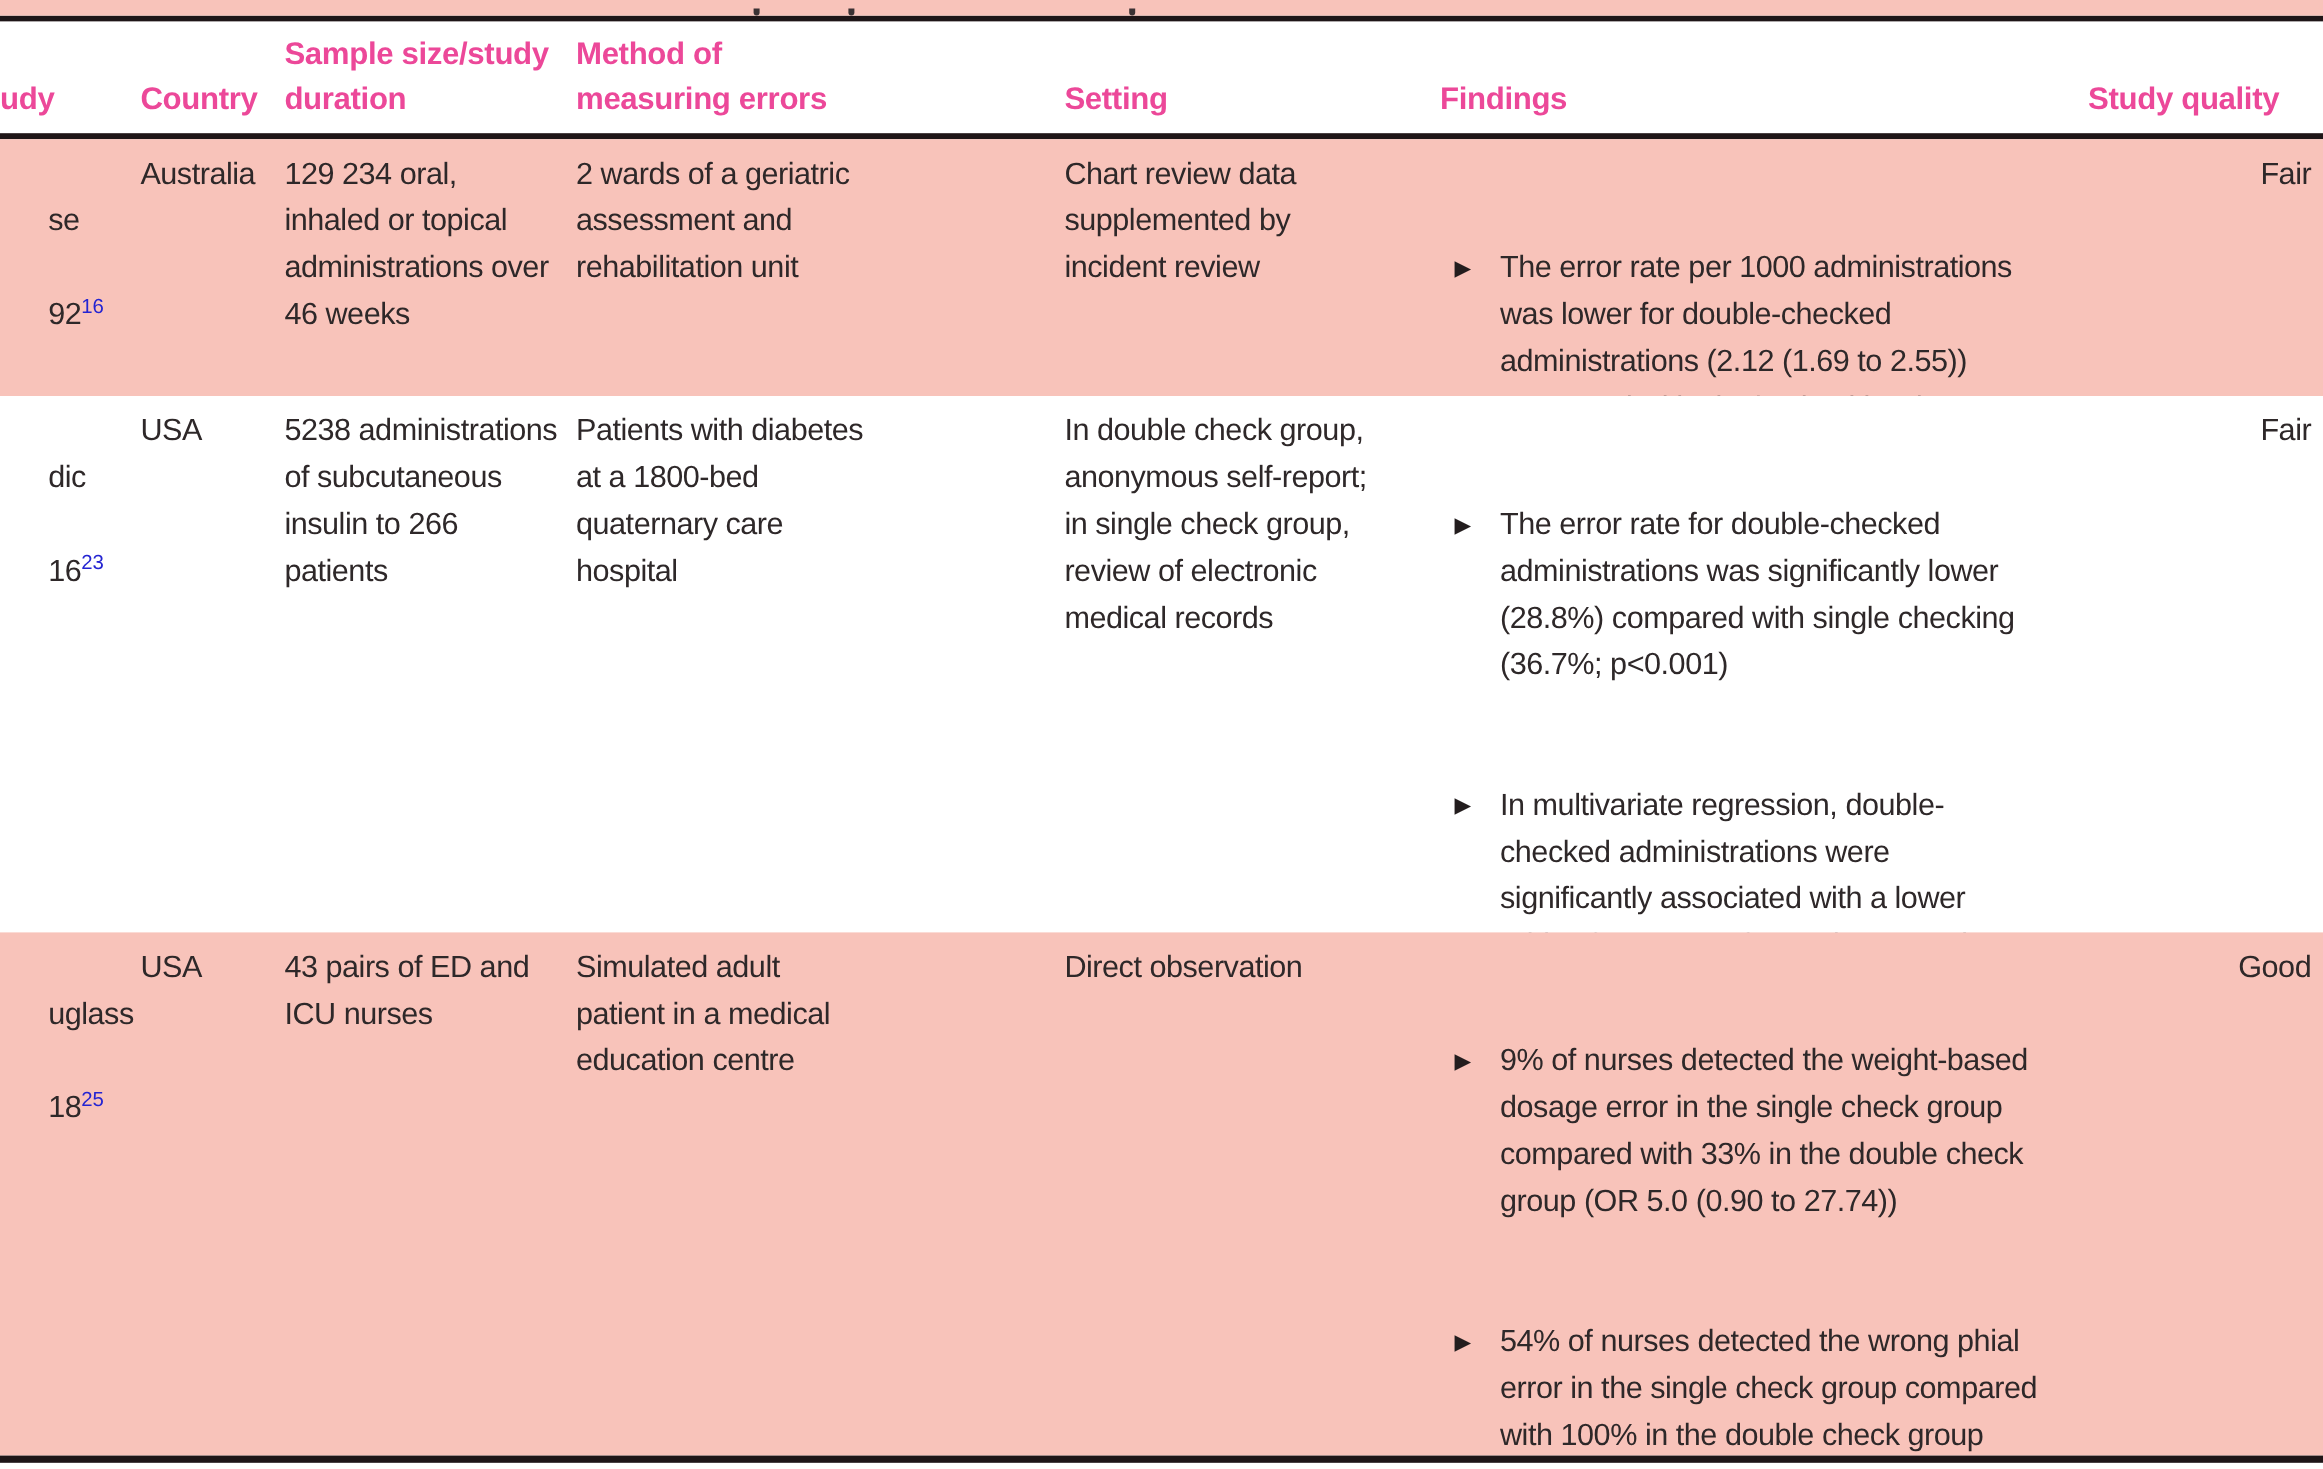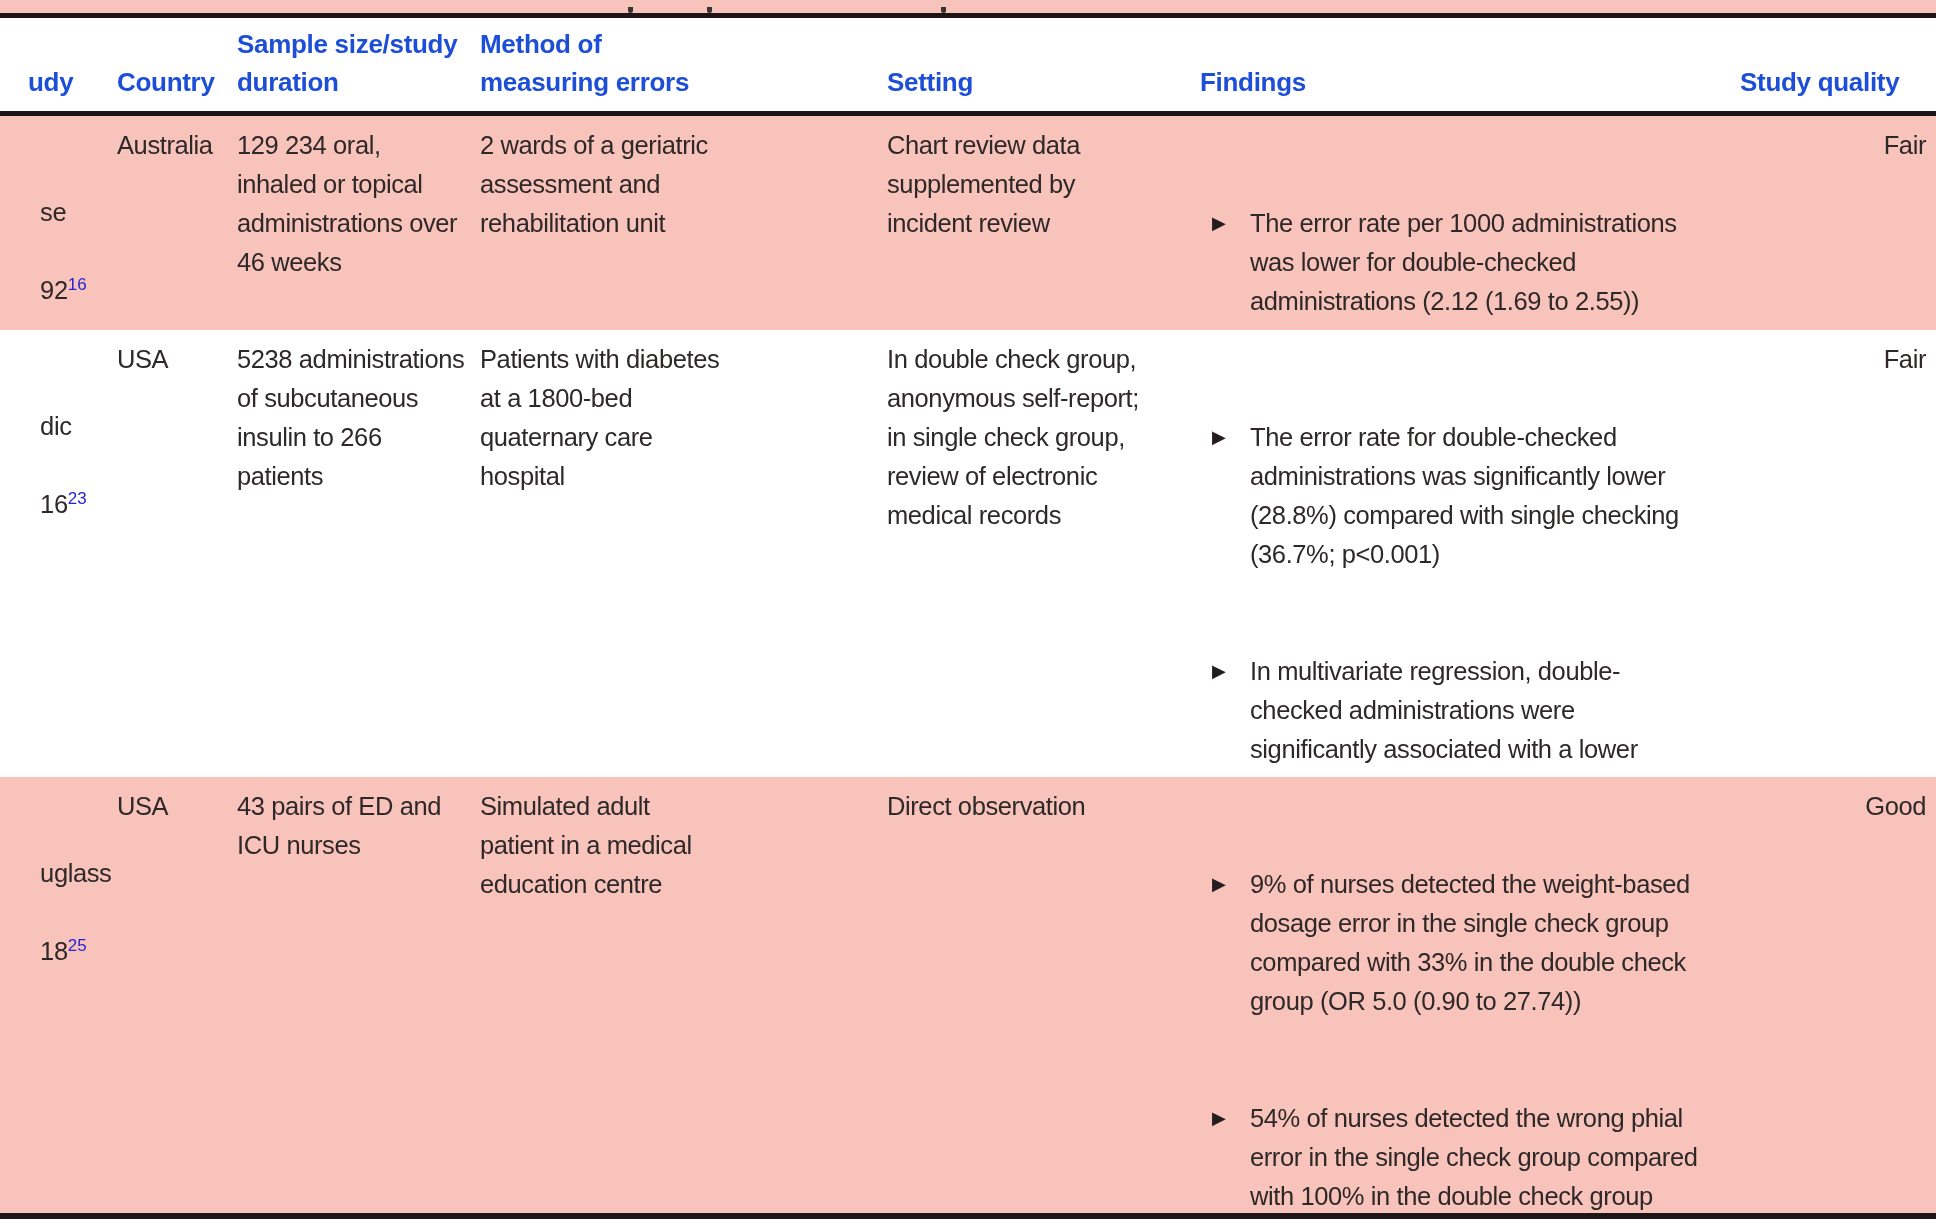--- a/index.html
+++ b/index.html
@@ -36,40 +36,40 @@
     width:1936px;
   }
   
   .thead{height:93px;background:#ffffff;}
   .hcell{
     display:flex;align-items:flex-end;
     padding:0 8px 10px 0;
     font-weight:bold;
     font-size:26px;line-height:38px;
     letter-spacing:-0.3px;
-    color:#1d4ed8;
+    color:#ec4899;
     white-space:pre-line;
   }
-  .hcell.first{padding-left:0;margin-left:28px;}
+  .hcell.first{padding-left:0;}
   .hcell.country{padding-left:7px;text-align:center;}
   
   .trow{overflow:hidden;}
   .trow.pink{background:#f8c3ba;}
   .trow.white{background:#ffffff;}
   .r1{height:214px;}
   .r2{height:447px;}
   .r3{height:436px;}
   .cell{
     padding:10px 10px 0 0;
     font-size:25.5px;line-height:39px;
     letter-spacing:-0.4px;
     white-space:pre;
   }
   .cell.country{padding-left:7px;}
-  .cell.study{padding-left:0;margin-top:28px;}
+  .cell.study{padding-left:0;}
   .cell.quality{padding-left:10px;text-align:right;}
   sup.ref{
     font-size:17px;
     vertical-align:super;
     line-height:0;
     color:#2424d2;
     letter-spacing:0;
   }
   
   .cell.findings{padding-right:4px;}

